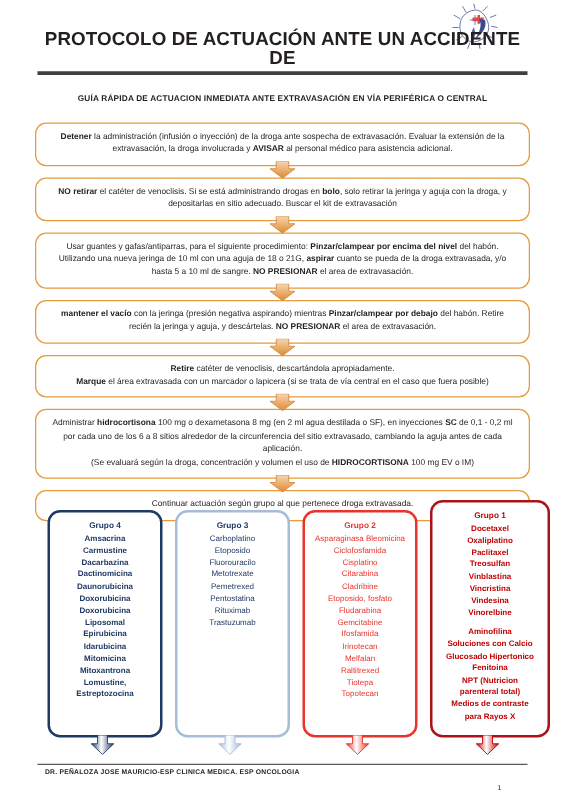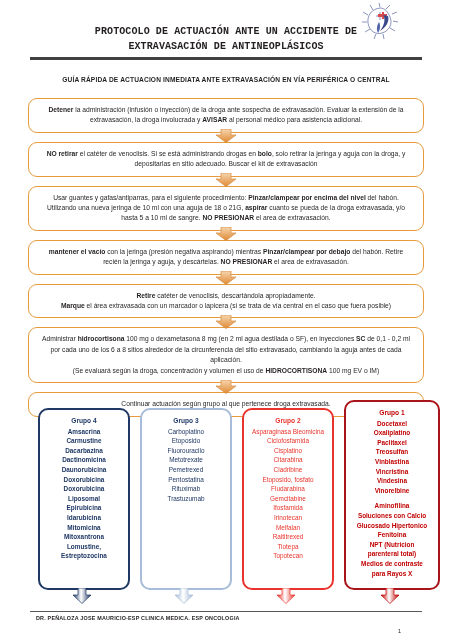--- a/index.html
+++ b/index.html
@@ -10,21 +10,21 @@
     color:#231f20;
     overflow:hidden;
     position:relative;
   }
   .page{position:relative;width:452px;height:640px;}
 
   
   .logo{position:absolute;top:2px;left:352px;width:56px;height:40px;}
   .title-wrap{position:absolute;top:24px;left:28px;width:396px;text-align:center;}
   .title-line{
-    font-size:10px;font-weight:bold;letter-spacing:.1px;line-height:15px;font-family:Liberation Mono, monospace;
+    font-size:15px;font-weight:bold;letter-spacing:.1px;line-height:15px;
   }
   .rule{
     position:absolute;top:57px;left:30px;width:392px;height:2.5px;background:#404040;
   }
   .subtitle{
     position:absolute;top:76px;left:26px;width:400px;text-align:center;
     font-size:6.6px;font-weight:bold;letter-spacing:.15px;
   }
 
   
@@ -98,21 +98,20 @@
         <path d="M24 14 L32 14 M28 10 L28 18"></path>
       </g>
       <path d="M26 12 L30 12 L30 10 L32 10 L32 12 L35 12 L35 15 L32 15 L32 17 L30 17 L30 15 L26 15 Z" fill="#d94a4a"></path>
       <path d="M31 13 C34 17 32 24 28 29 C33 26 38 20 36 14 Z" fill="#3b4a8c"></path>
       <path d="M27 20 C29 24 28 28 26 31 C24 27 25 23 27 20 Z" fill="#5566a8"></path>
     </svg>
   </div>
 
   <div class="title-wrap">
     <div class="title-line">PROTOCOLO DE ACTUACIÓN ANTE UN ACCIDENTE DE</div>
-    <div class="title-line">EXTRAVASACIÓN DE ANTINEOPLÁSICOS</div>
   </div>
   <div class="rule"></div>
   <div class="subtitle">GUÍA RÁPIDA DE ACTUACION INMEDIATA ANTE EXTRAVASACIÓN EN VÍA PERIFÉRICA O CENTRAL</div>
 
   <div class="flow" id="flow-container">
       <div class="fbox">
         <div><b>Detener</b><span> la administración (infusión o inyección) de la droga ante sospecha de extravasación. Evaluar la extensión de la extravasación, la droga involucrada y </span><b>AVISAR</b><span> al personal médico para asistencia adicional.</span></div>
         <div class="arrow">
           <svg width="22" height="14" viewBox="0 0 22 14">
             <defs>

